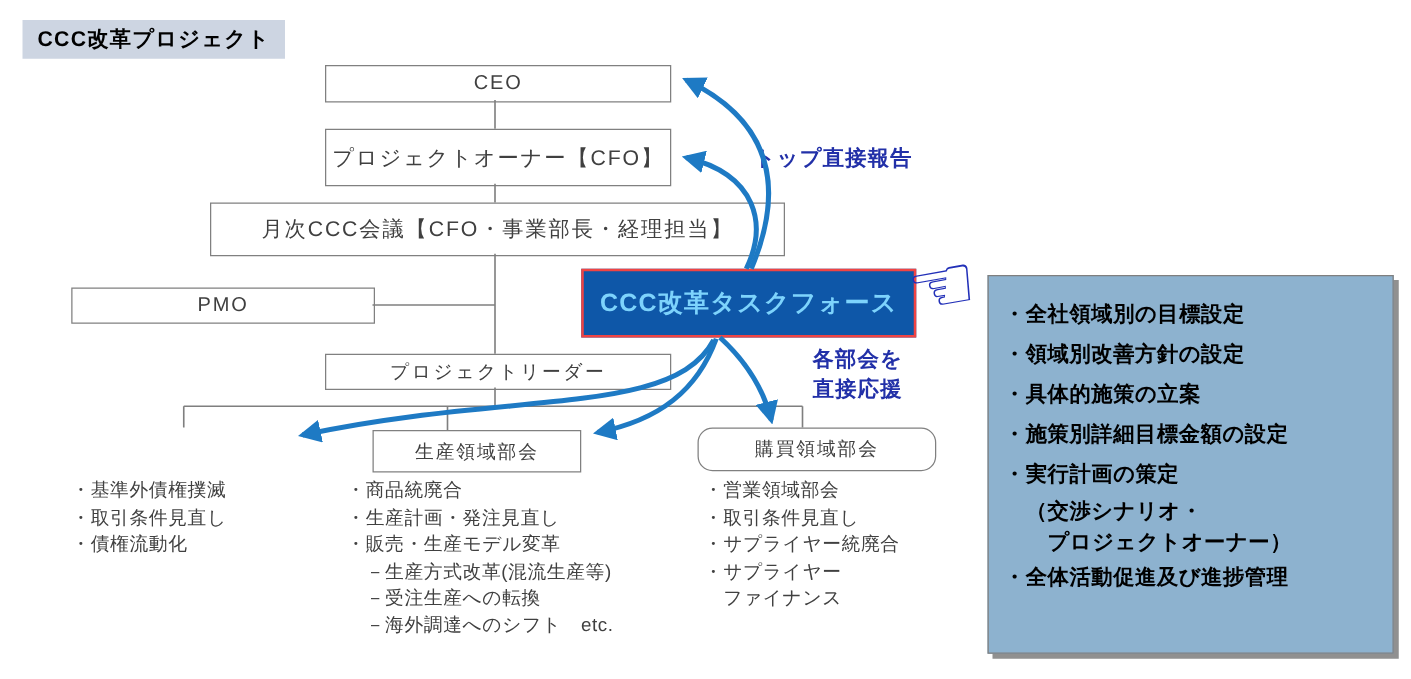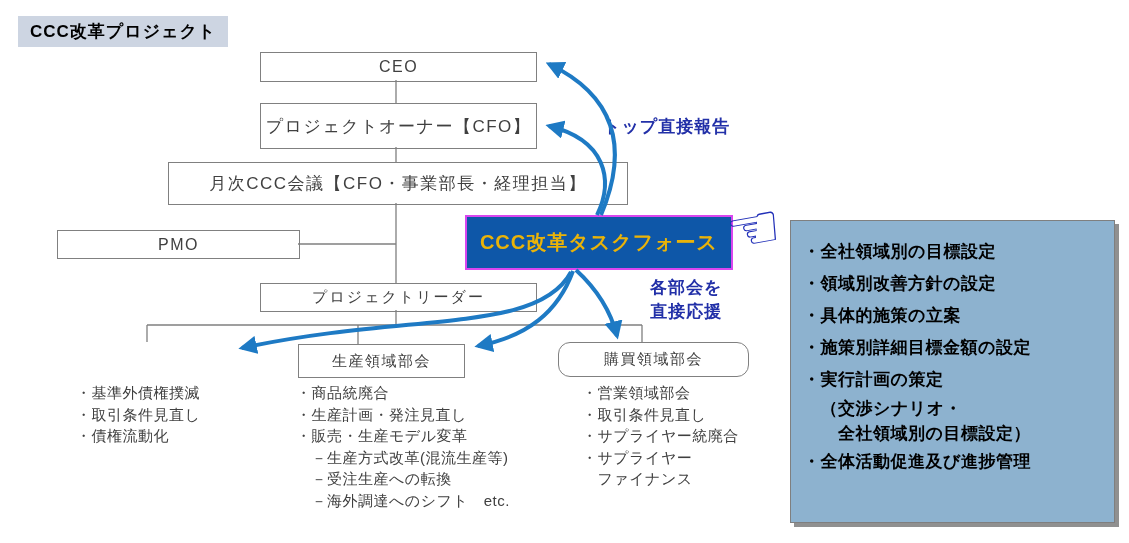--- a/index.html
+++ b/index.html
@@ -12,31 +12,31 @@
         letter-spacing:1.5px;white-space:nowrap;z-index:2;}
   .ceo   {left:260px;top:52px; width:275px;height:28px;}
   .owner {left:260px;top:103px;width:275px;height:44px;font-size:17px;}
   .meet  {left:168px;top:162px;width:458px;height:41px;font-size:17px;}
   .pmo   {left:57px; top:230px;width:241px;height:27px;}
   .leader{left:260px;top:283px;width:275px;height:27px;font-size:15px;letter-spacing:2px;}
   .sales {left:50px; top:342px;width:178px;height:33px;font-size:15px;}
   .prod  {left:298px;top:344px;width:165px;height:32px;font-size:15px;}
   .proc  {left:558px;top:342px;width:189px;height:33px;font-size:15px;border-radius:12px;}
   .taskforce{position:absolute;left:465px;top:215px;width:268px;height:55px;
-             background:#0E57A8;border:2px solid #d946ef;box-sizing:border-box;
-             display:flex;align-items:center;justify-content:center;color:#eab308;
+             background:#0E57A8;border:2px solid #ef4444;box-sizing:border-box;
+             display:flex;align-items:center;justify-content:center;color:#7dd3fc;
              font-size:20px;font-weight:bold;letter-spacing:1px;white-space:nowrap;z-index:2;}
   .hand{position:absolute;left:726px;top:198px;font-size:62px;color:#2230B8;
         font-family:"DejaVu Sans",sans-serif;transform:rotate(-10deg);z-index:6;line-height:1;}
   .navy-note{position:absolute;color:#2230A8;font-weight:bold;font-size:17px;
              letter-spacing:1px;white-space:nowrap;z-index:4;}
   .note-top{left:603px;top:115px;}
   .note-support{left:650px;top:276px;line-height:24px;text-align:center;}
   .blist{position:absolute;color:#404040;font-size:15px;z-index:2;}
-  .blist div{white-space:pre;height:21.5px;line-height:21.5px;letter-spacing:0.5px;margin-left:19px;}
+  .blist div{white-space:pre;height:21.5px;line-height:21.5px;letter-spacing:0.5px;}
   .list-sales{left:57px;top:382px;}
   .list-prod {left:277px;top:382px;}
   .list-proc {left:563px;top:382px;}
   .panel{position:absolute;left:790px;top:220px;width:325px;height:303px;
          background:#8DB2CF;border:1px solid #7F7F7F;box-shadow:4px 4px 0 #909090;
          box-sizing:border-box;padding:16px 0 0 12px;z-index:2;}
   .panel div{white-space:pre;color:#000;font-weight:bold;font-size:17px;height:32px;
              line-height:30px;letter-spacing:0.5px;}
   .panel div.cont{height:25px;line-height:23px;}
   svg.overlay{position:absolute;left:0;top:0;z-index:5;pointer-events:none;}
@@ -90,21 +90,21 @@
     <div>　ファイナンス</div>
   </div>
 
   <div class="panel">
     <div>・全社領域別の目標設定</div>
     <div>・領域別改善方針の設定</div>
     <div>・具体的施策の立案</div>
     <div>・施策別詳細目標金額の設定</div>
     <div>・実行計画の策定</div>
     <div class="cont">　（交渉シナリオ・</div>
-    <div class="cont">　　全社領域別の目標設定）</div>
+    <div class="cont">　　プロジェクトオーナー）</div>
     <div>・全体活動促進及び進捗管理</div>
   </div>
 
   <svg class="overlay" width="1129" height="543" viewBox="0 0 1129 543">
     <defs>
       <marker id="bluehead" viewBox="0 0 10 10" refX="8" refY="5" markerWidth="4.6" markerHeight="4.6" orient="auto-start-reverse">
         <path d="M0,0 L10,5 L0,10 z" fill="#1E7AC4"></path>
       </marker>
     </defs>
 

